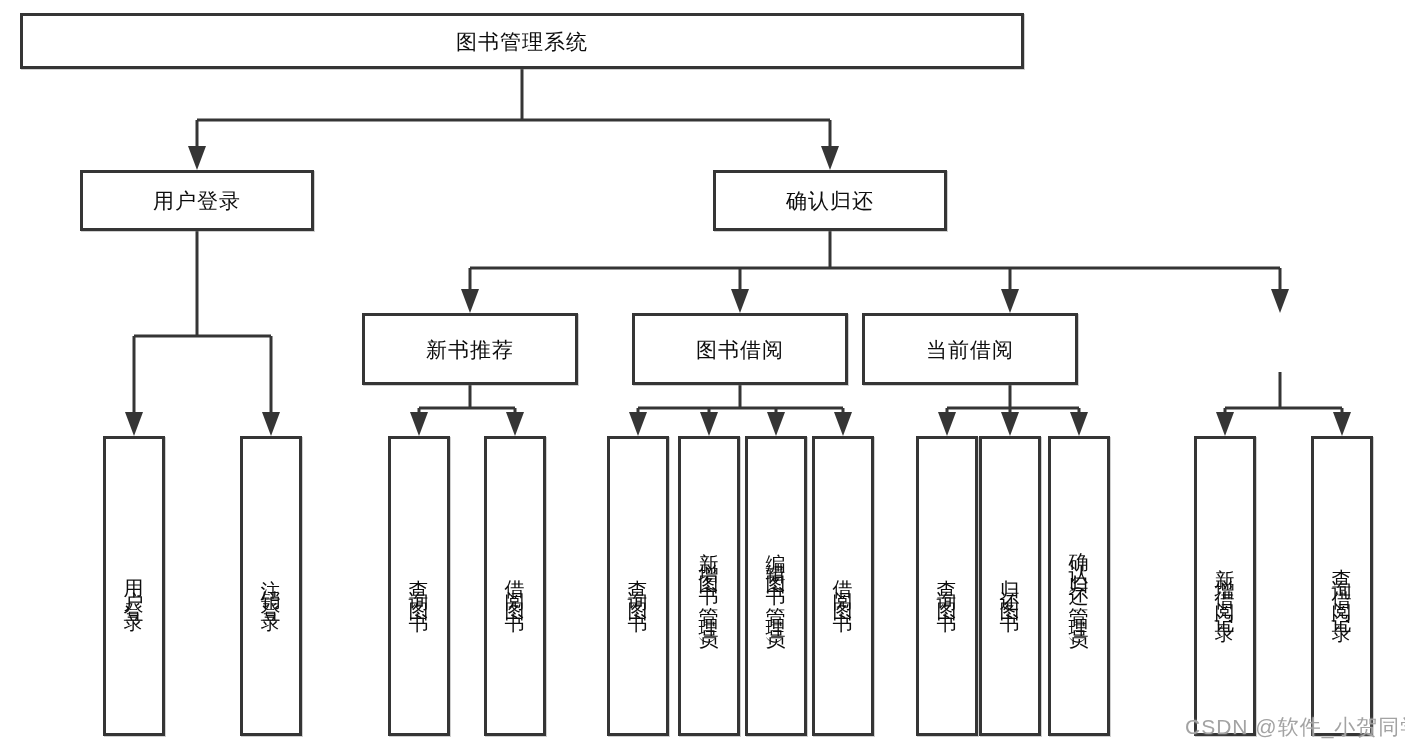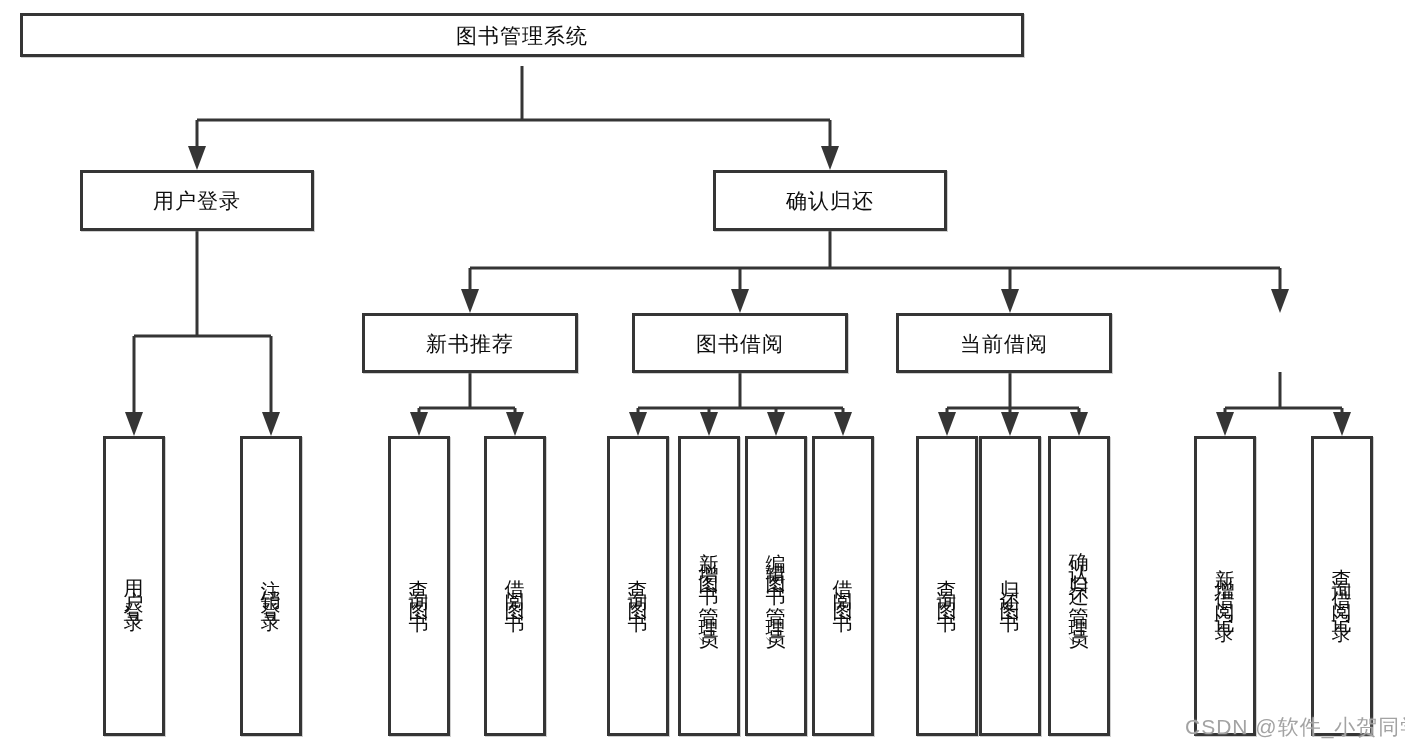--- a/index.html
+++ b/index.html
@@ -15,23 +15,23 @@
     position:absolute;
     box-sizing:border-box;
     background:#ffffff;
     border:3px solid #353535;
     color:#0d0d0d;
     display:flex;align-items:center;justify-content:center;
     z-index:2;
     box-shadow:1px 1px 0 rgba(120,120,120,.35);
   }
   .h-node{font-size:21px;letter-spacing:1px;line-height:1;}
-  .root{left:20px;top:13px;width:1004px;height:44px;}
+  .root{left:20px;top:13px;width:1004px;height:56px;}
   .lvl2{height:61px;width:234px;top:170px;}
-  .lvl3{height:60px;width:216px;top:313px;}
+  .lvl3{height:72px;width:216px;top:313px;}
   .leaf{
     top:436px;width:62px;height:300px;
     writing-mode:vertical-rl;
     text-orientation:mixed;
     font-size:20px;
     letter-spacing:11px;
     line-height:56px;
     text-align:center;
   }
   .watermark{
@@ -128,21 +128,21 @@
   <div class="node h-node lvl2" style="left:713px;">
     <span>确认归还</span>
   </div>
 
   <div class="node h-node lvl3" style="left:362px;">
     <span>新书推荐</span>
   </div>
   <div class="node h-node lvl3" style="left:632px;">
     <span>图书借阅</span>
   </div>
-  <div class="node h-node lvl3" style="left:896px;">
+  <div class="node h-node lvl3" style="left:862px;">
     <span>当前借阅</span>
   </div>
 
   <div class="node leaf" style="left:103px;">
     <span>用户登录</span>
   </div>
   <div class="node leaf" style="left:240px;">
     <span>注销登录</span>
   </div>
   <div class="node leaf" style="left:388px;">

